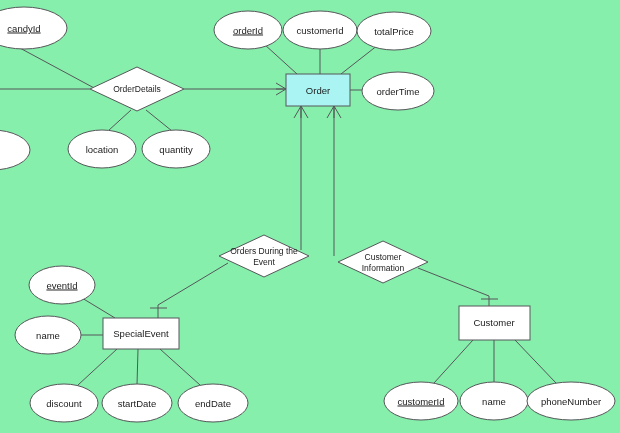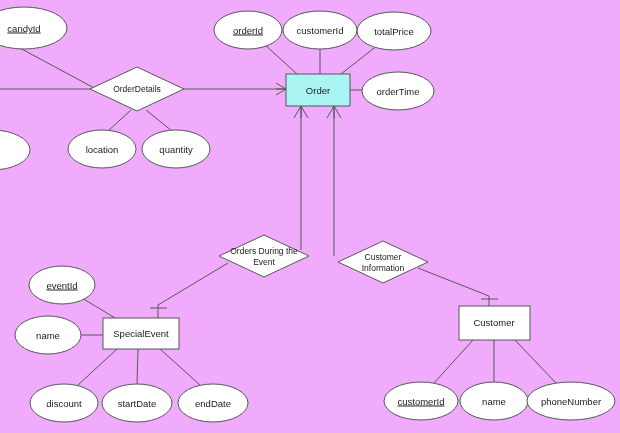--- a/index.html
+++ b/index.html
@@ -5,21 +5,21 @@
   html, body {
     margin: 0;
     padding: 0;
     background: #ffffff;
   }
   #canvas-wrap {
     position: relative;
     width: 620px;
     height: 433px;
     overflow: hidden;
-    background: #f0abfc;
+    background: #86efac;
     font-family: "Liberation Sans", sans-serif;
   }
   svg#er-canvas {
     display: block;
     width: 620px;
     height: 433px;
   }
   .shape-line {
     stroke: #555759;
     stroke-width: 1;

